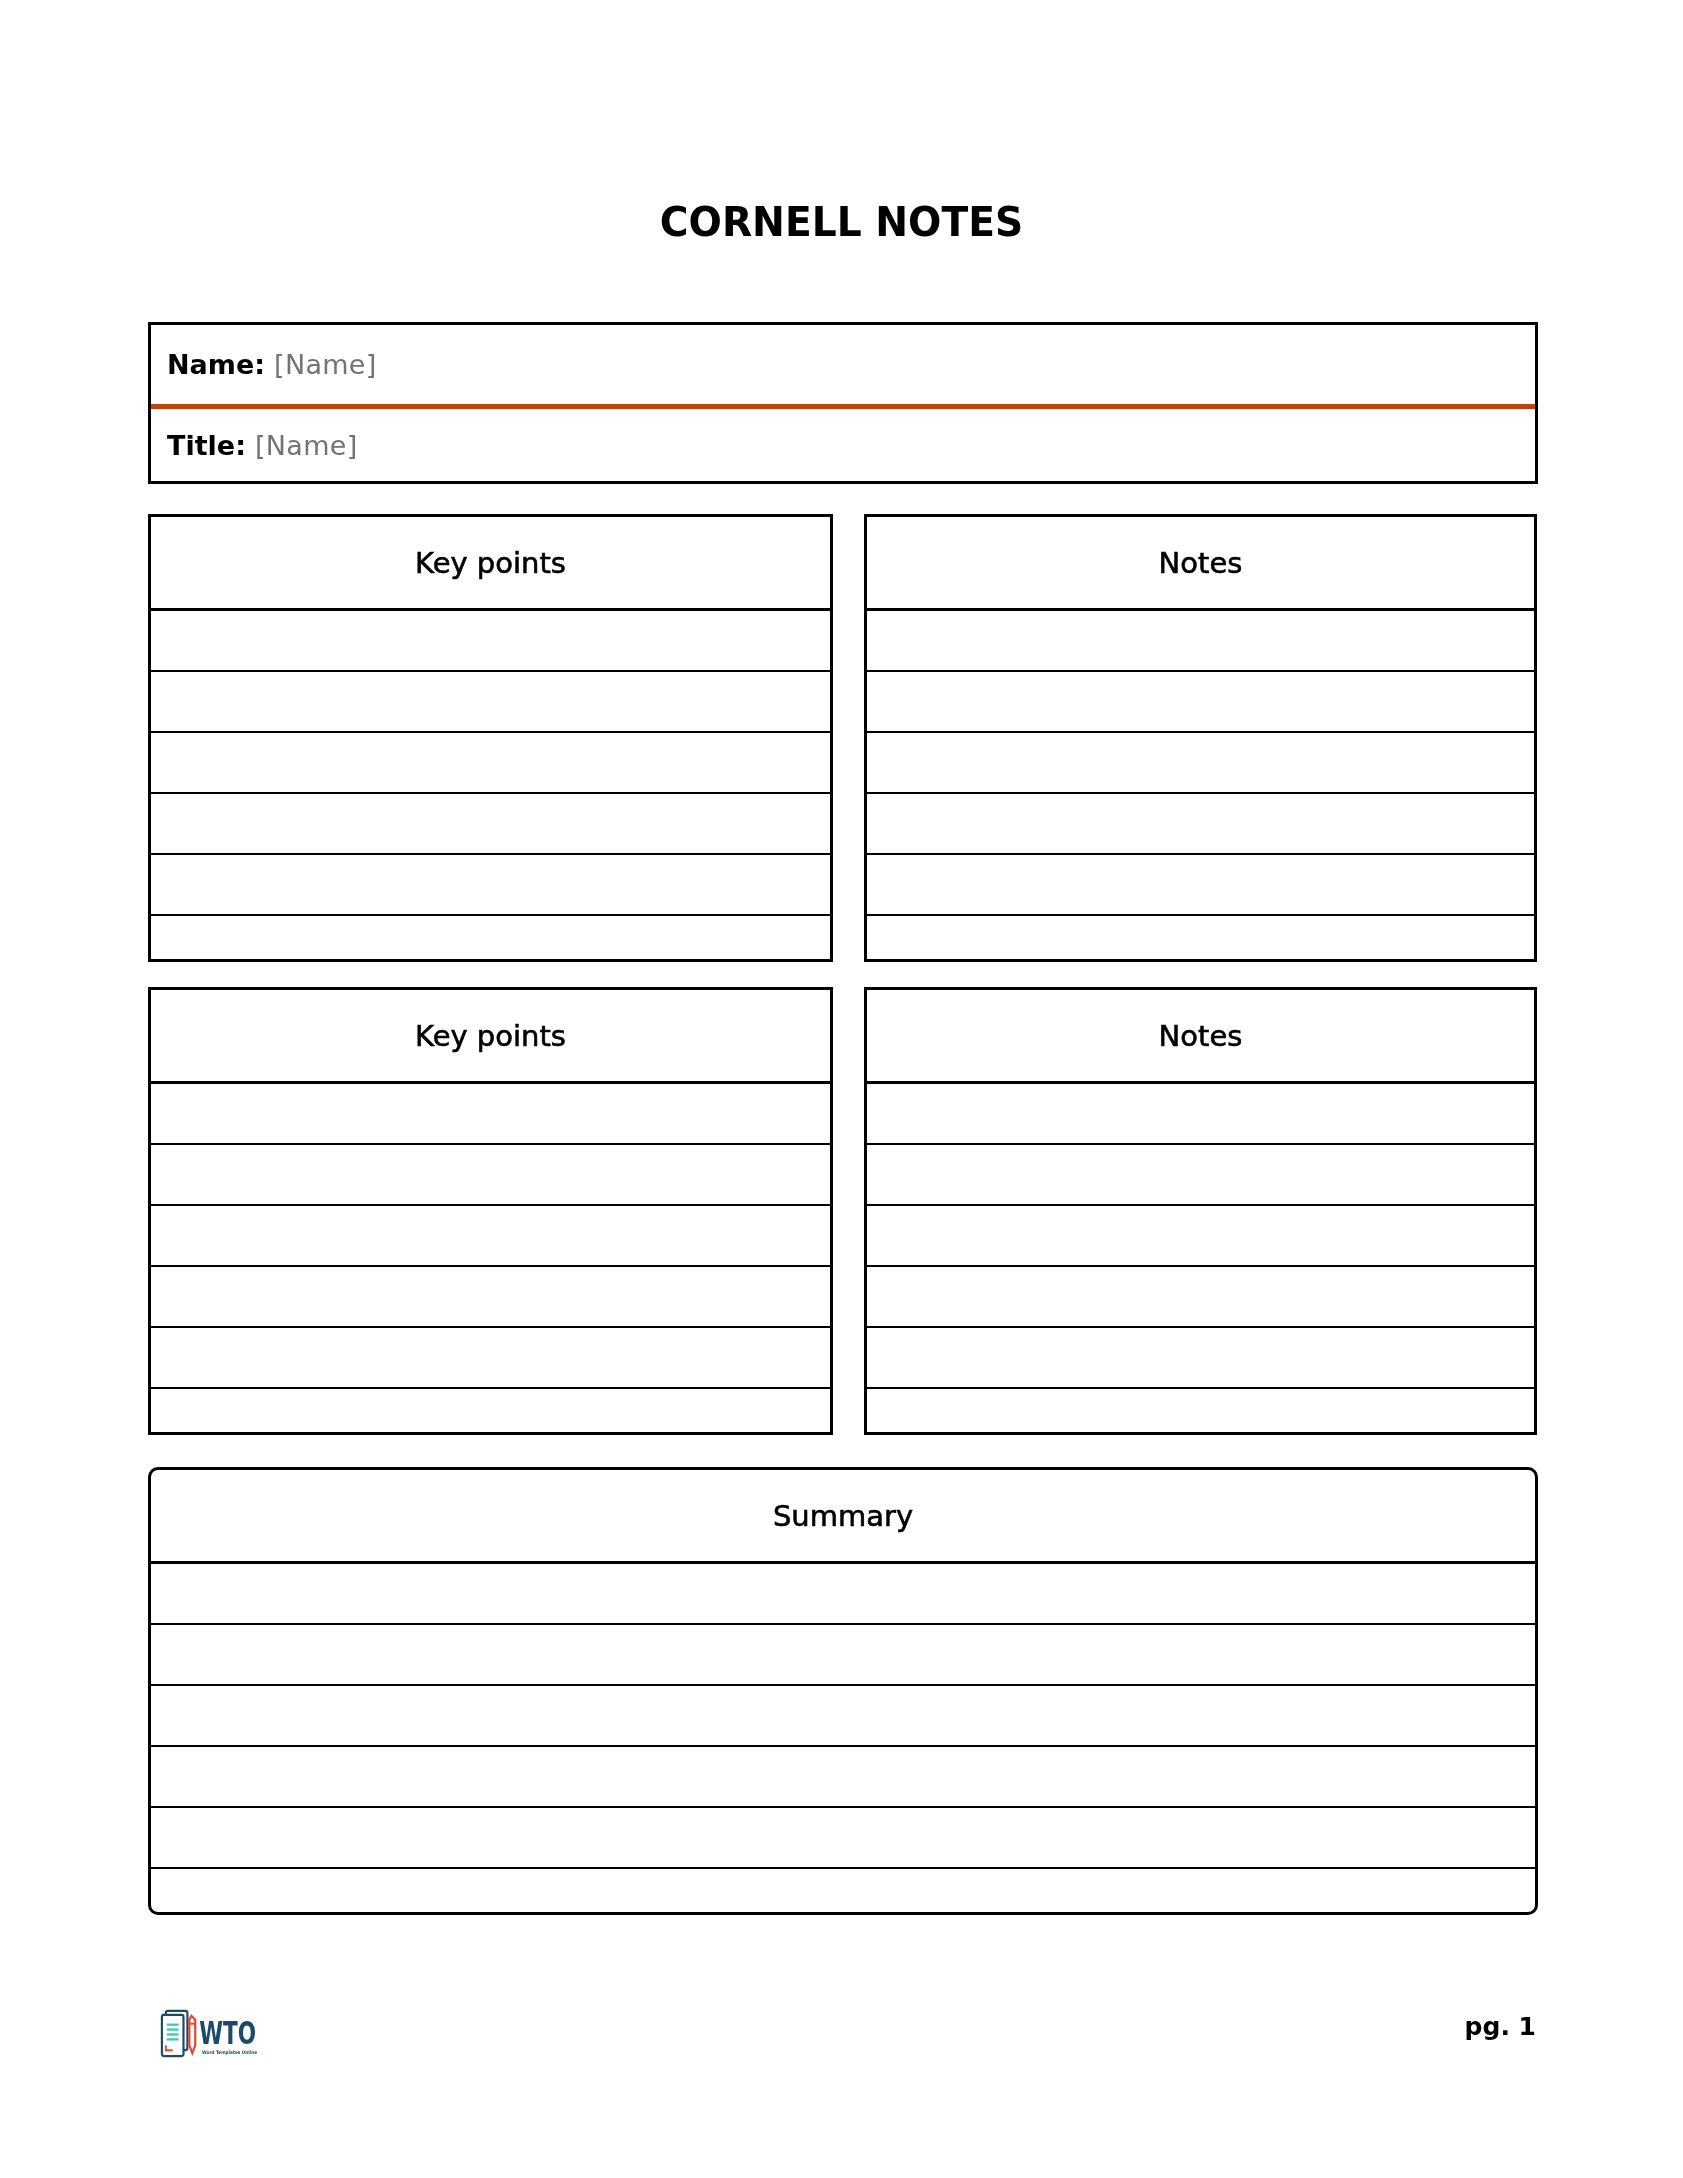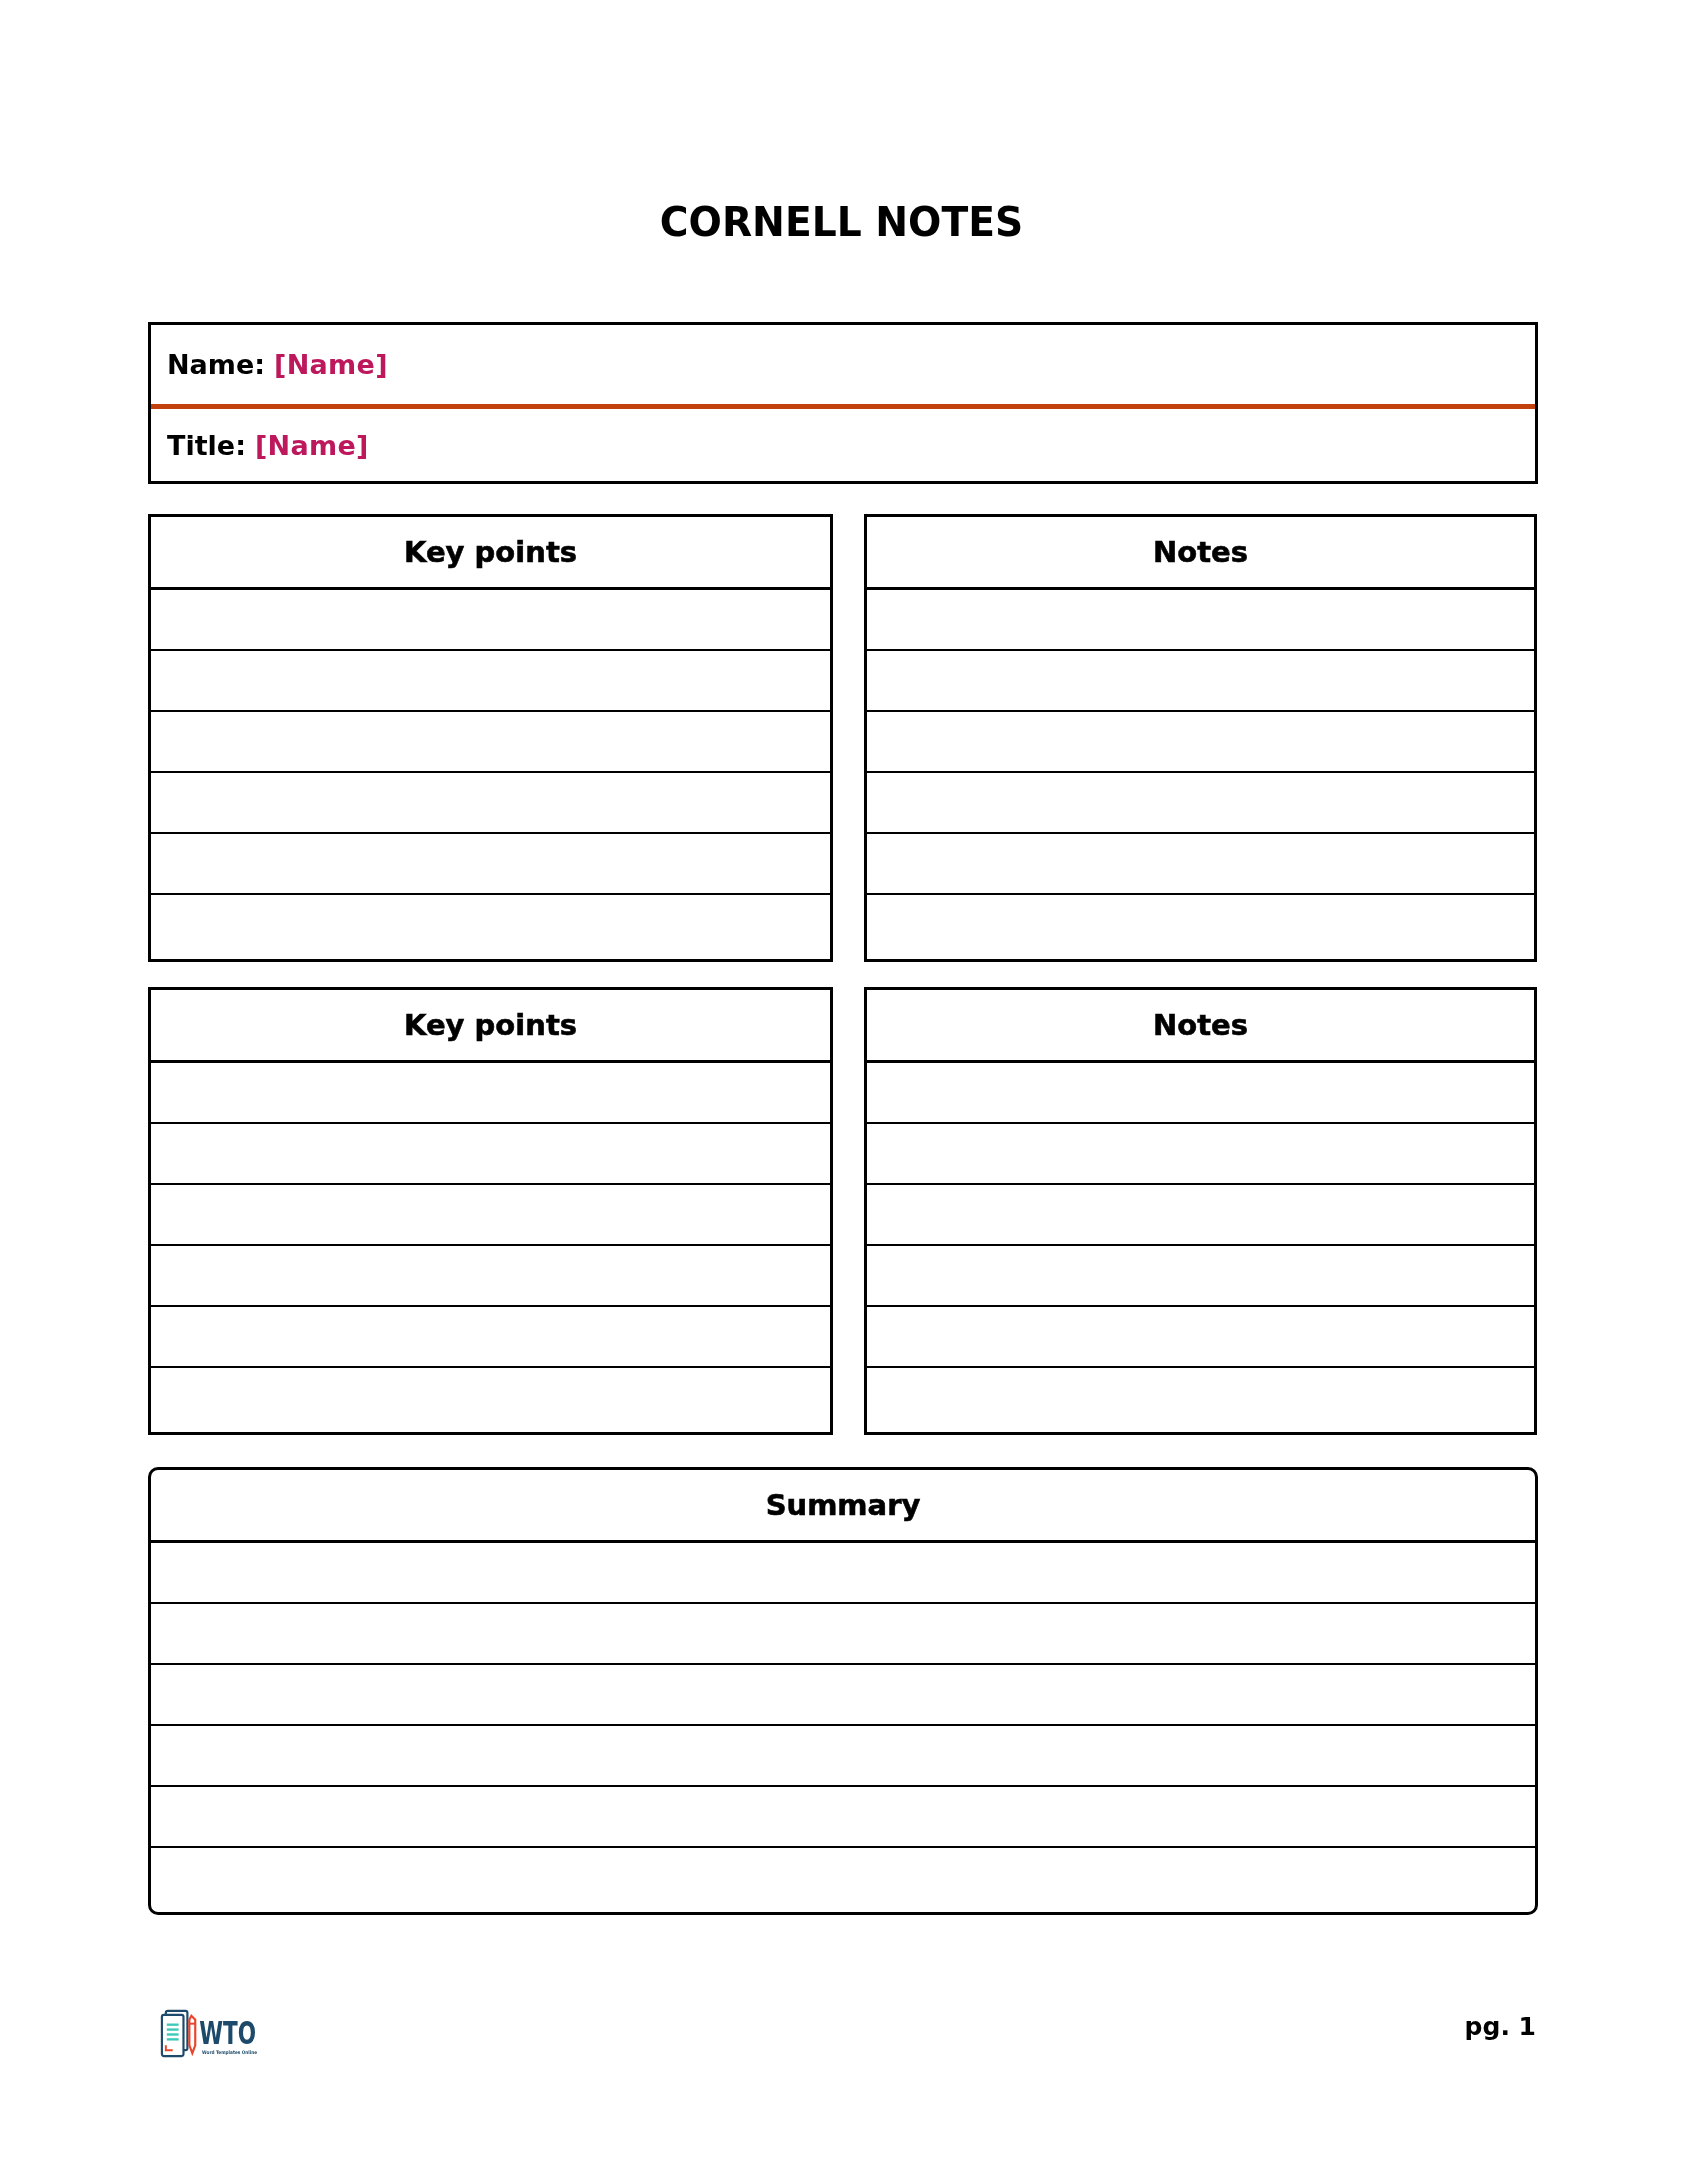--- a/index.html
+++ b/index.html
@@ -48,31 +48,31 @@
       height: 79px;
       display: flex;
       align-items: center;
       padding-left: 16px;
       font-size: 27px;
       white-space: nowrap;
     }
     .info-row.r1 { top: 0; border-bottom: 5px solid #c2410c; }
     .info-row.r2 { top: 81px; }
     .info-label { font-weight: bold; margin-right: 9px; }
-    .info-value { font-weight: bold; color: #be185d; font-family: "DejaVu Sans", sans-serif; letter-spacing: 0.3px; }
+    .info-value { font-weight: normal; color: #737373; font-family: "DejaVu Sans", sans-serif; letter-spacing: 0.3px; }
 
     .cols-box .header {
-      height: 73px;
+      height: 94px;
       border-bottom: 3px solid #000;
       box-sizing: border-box;
       display: flex;
       align-items: center;
       justify-content: center;
       font-size: 29px;
-      font-weight: bold;
+      font-weight: normal;
       -webkit-text-stroke: 0.6px #000;
     }
     .cols-box .row {
       height: 61px;
       box-sizing: border-box;
       border-bottom: 2px solid #000;
     }
     .cols-box .row:last-child { border-bottom: none; }
 
     .kp1 { left: 148px; top: 514px; width: 685px; height: 448px; }

